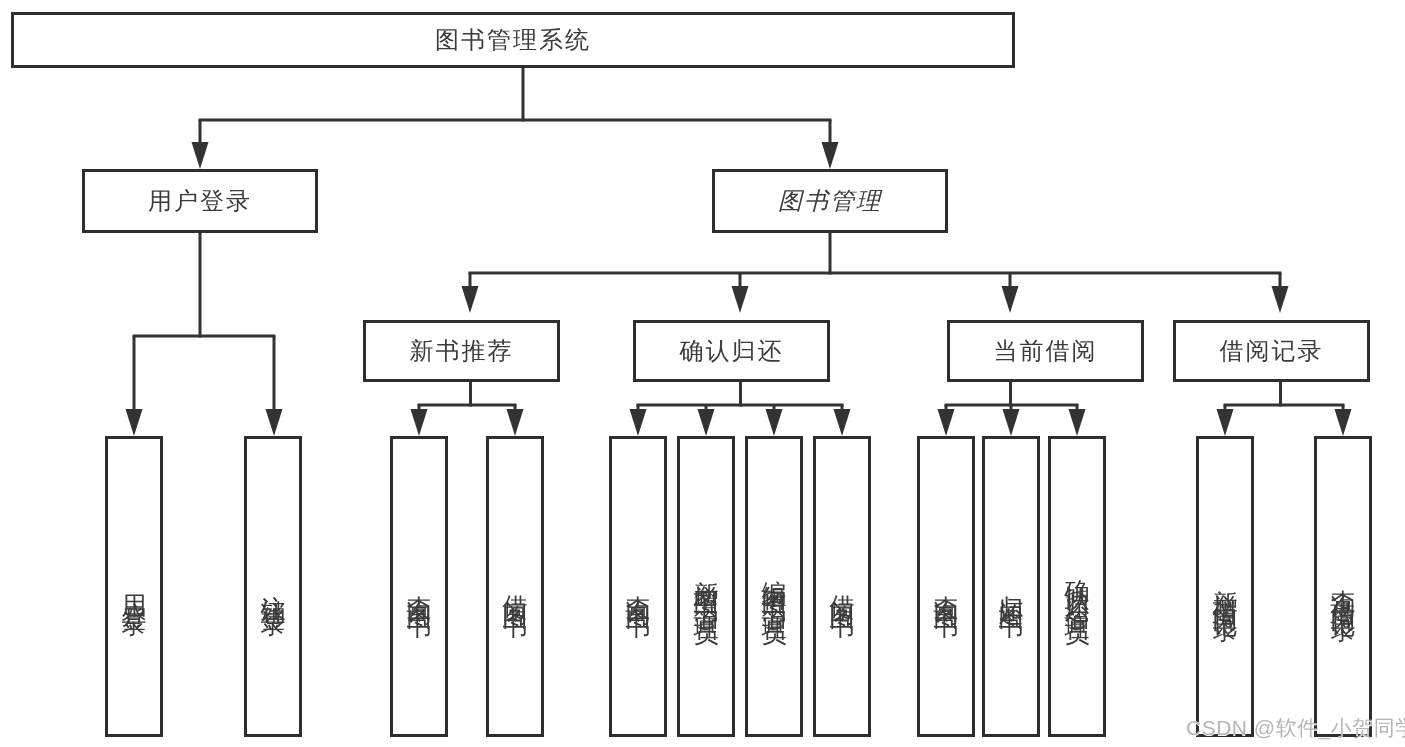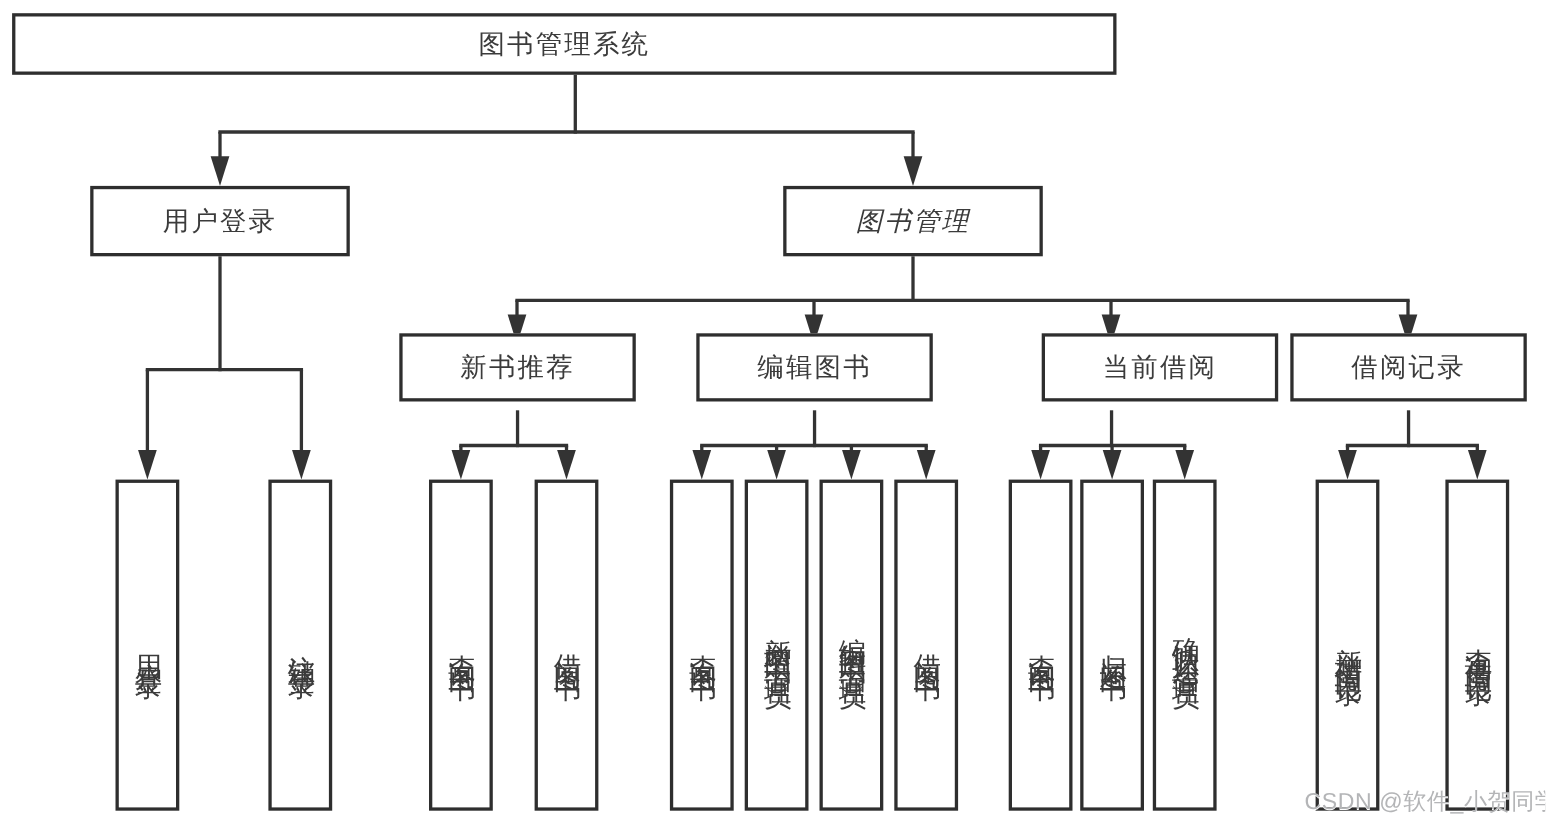--- a/index.html
+++ b/index.html
@@ -24,21 +24,21 @@
     display: flex;
     align-items: center;
     justify-content: center;
     color: #3b3b3b;
     font-size: 24px;
     letter-spacing: 2px;
     white-space: nowrap;
   }
   .root { left: 11px; top: 12px; width: 1004px; height: 56px; }
   .lv2  { top: 169px; width: 236px; height: 64px; }
-  .lv3  { top: 303px; width: 215px; height: 62px; }
+  .lv3  { top: 320px; width: 197px; height: 62px; }
   #n-ulogin { left: 82px; }
   #n-bmgmt  { left: 712px; font-style: italic; }
   #n-g1 { left: 363px; }
   #n-g2 { left: 633px; }
   #n-g3 { left: 903px; margin-left: 44px; }
   #n-g4 { left: 1173px; }
   .leaf {
     position: absolute;
     top: 436px;
     width: 58px;
@@ -153,21 +153,21 @@
       <polygon points="1334.5,409 1351.5,409 1343,436"></polygon>
     </g>
   </svg>
 
   <div class="node root" id="n-root">图书管理系统</div>
 
   <div class="node lv2" id="n-ulogin">用户登录</div>
   <div class="node lv2" id="n-bmgmt">图书管理</div>
 
   <div class="node lv3" id="n-g1">新书推荐</div>
-  <div class="node lv3" id="n-g2">编辑图书</div>
+  <div class="node lv3" id="n-g2">确认归还</div>
   <div class="node lv3" id="n-g3">当前借阅</div>
   <div class="node lv3" id="n-g4">借阅记录</div>
 
   <div class="leaf" id="l1">
       <span>用户登录</span>
     </div>
   <div class="leaf" id="l2">
       <span>注销登录</span>
     </div>
 

